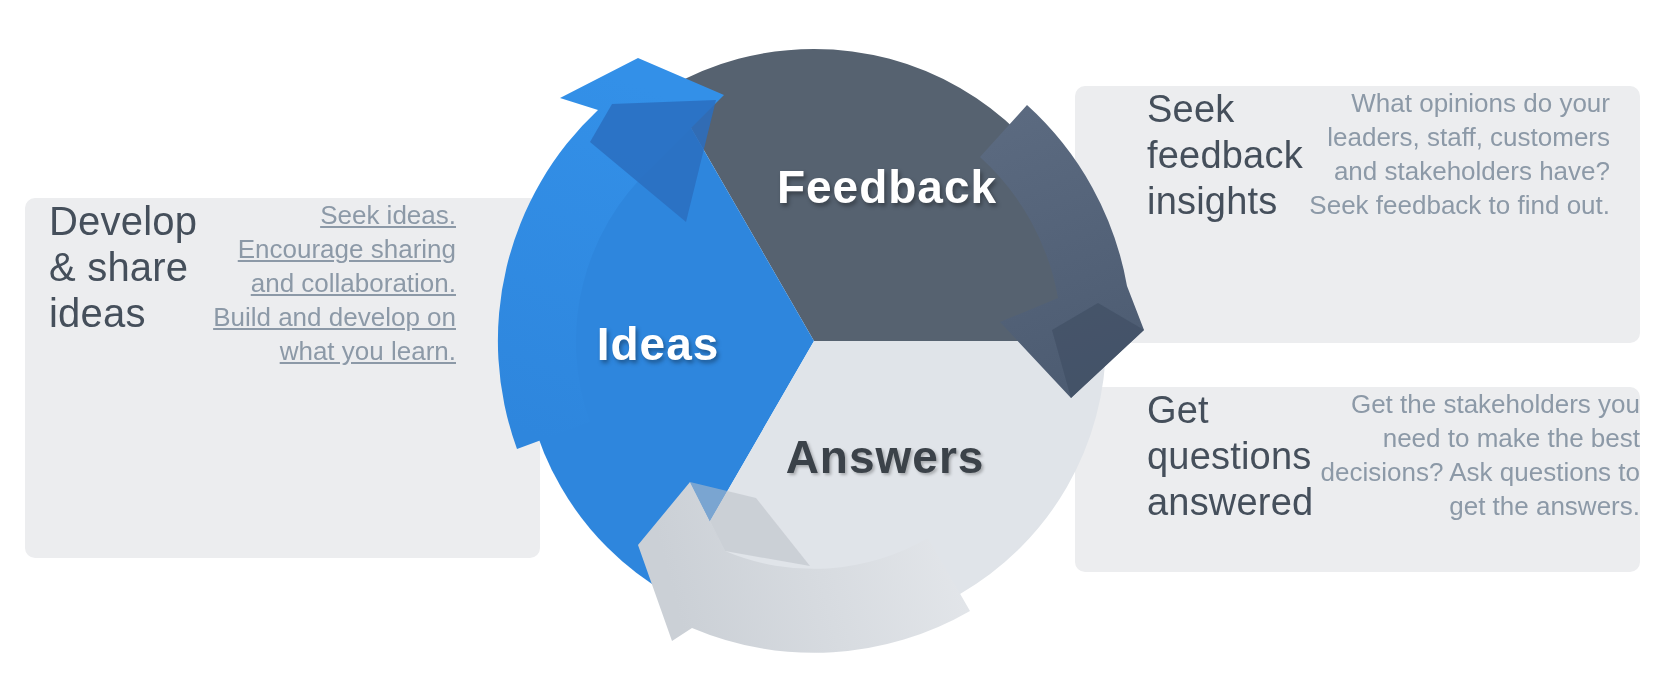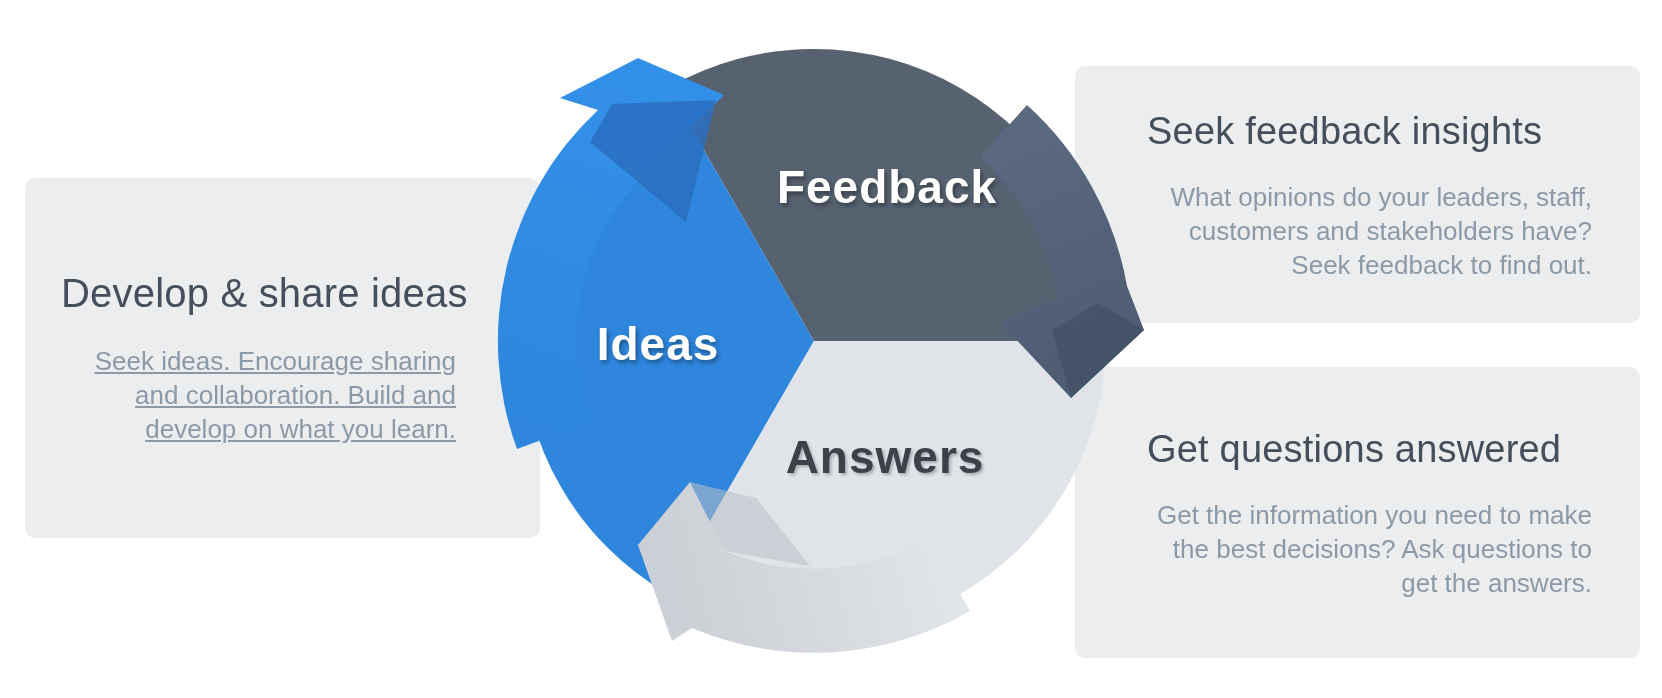--- a/index.html
+++ b/index.html
@@ -3,31 +3,31 @@
 <meta charset="utf-8">
 <style>
   html,body { margin:0; padding:0; background:#ffffff; }
   #canvas {
     position:relative; width:1662px; height:698px;
     background:#ffffff; overflow:hidden;
     font-family:"Liberation Sans","DejaVu Sans",sans-serif;
   }
   .card {
     position:absolute; background:#ecedef; border-radius:10px;
-    display:flex; flex-direction:column; justify-content:center;
-    box-sizing:border-box; z-index:1;
+    display:flex; flex-direction:row; justify-content:center;
+    box-sizing:border-box; z-index:1;margin-top:20px;
   }
   #card-left   { left:25px;  top:178px; width:515px; height:360px; }
   #card-tright { left:1075px; top:66px;  width:565px; height:257px; padding-left:72px; padding-right:30px; }
-  #card-bright { left:1075px; top:367px; width:565px; height:291px; padding-left:72px; padding-right:30px; }
+  #card-bright { left:1075px; top:367px; width:565px; height:185px; padding-left:72px; }
   .card h2 {
     margin:0 0 26px 0; font-weight:400; color:#454f5b;
     font-size:38px; line-height:46px; letter-spacing:0.2px;
   }
-  #card-left h2 { font-size:40px; padding-left:36px; margin-bottom:28px; }
+  #card-left h2 { font-size:40px; padding-left:24px; margin-bottom:28px; }
   .card p {
     margin:0; color:#8c99a7; font-size:26px; line-height:34px;
   }
   #card-left p  { margin-left:auto; margin-right:84px; max-width:405px; text-align:right;text-decoration:underline; }
   #card-tright p, #card-bright p { max-width:445px; text-align:right; }
   #cycle-svg { position:absolute; left:0; top:0; z-index:2; pointer-events:none; }
   .seg-label {
     font-family:"Liberation Sans","DejaVu Sans",sans-serif;
     font-weight:bold; font-size:46px; letter-spacing:1px;
     text-shadow:2px 3px 4px rgba(0,0,0,0.35);
@@ -44,21 +44,21 @@
     <p>Seek ideas. Encourage sharing and collaboration. Build and develop on what you learn.</p>
   </div>
 
   <div class="card" id="card-tright">
     <h2>Seek feedback insights</h2>
     <p>What opinions do your leaders, staff, customers and stakeholders have? Seek feedback to find out.</p>
   </div>
 
   <div class="card" id="card-bright">
     <h2>Get questions answered</h2>
-    <p>Get the information you need to make the best decisions? Ask questions to get the answers.</p>
+    <p>Get the stakeholders you need to make the best decisions? Ask questions to get the answers.</p>
   </div>
 
   <svg id="cycle-svg" width="1662" height="698" viewBox="0 0 1662 698">
     <defs>
       <linearGradient id="gradBlueArrow" gradientUnits="userSpaceOnUse" x1="520" y1="430" x2="650" y2="90">
         <stop offset="0" stop-color="#2e86dd"></stop>
         <stop offset="1" stop-color="#3390e8"></stop>
       </linearGradient>
       <linearGradient id="gradDarkArrow" gradientUnits="userSpaceOnUse" x1="1000" y1="120" x2="1110" y2="390">
         <stop offset="0" stop-color="#5b6a80"></stop>

